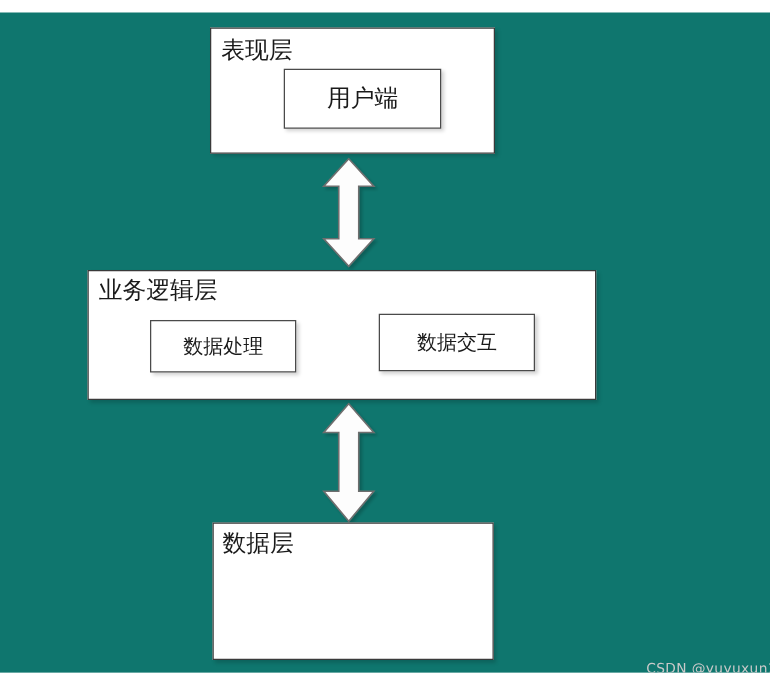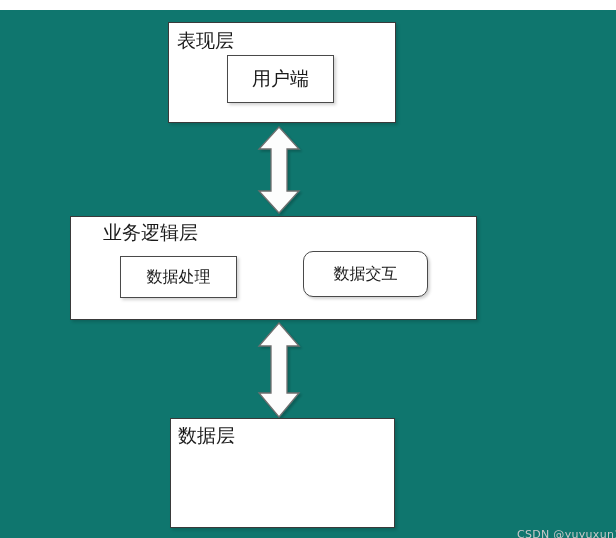--- a/index.html
+++ b/index.html
@@ -88,44 +88,44 @@
 </style>
 </head>
 <body>
 
 <div class="canvas">
 
   <div class="layer-box" style="left:168px; top:12px; width:228px; height:101px;"></div>
 
   <div class="layer-title" style="left:177px; top:20px;">表现层</div>
 
-  <div class="node-box" style="left:227px; top:45px; width:107px; height:48px;">
+  <div class="node-box" style="left:227px; top:45px; width:126px; height:48px;">
     <span class="node-label big">用户端</span>
   </div>
 
   <div class="arrow-connector" style="left:257px; top:116px;">
     <svg width="48" height="90" viewBox="0 0 48 90">
       <defs>
         <filter id="shadow1" x="-30%" y="-30%" width="180%" height="180%">
           <feDropShadow dx="2" dy="2" stdDeviation="1.1" flood-color="#000000" flood-opacity="0.20"></feDropShadow>
         </filter>
       </defs>
       <polygon points="22,1 42,23 30,23 30,65 42,65 22,87 2,65 14,65 14,23 2,23" fill="#fdfdfd" stroke="#6e6e6e" stroke-width="1.3" stroke-linejoin="miter" filter="url(#shadow1)"></polygon>
     </svg>
   </div>
 
   <div class="layer-box" style="left:70px; top:206px; width:407px; height:104px;"></div>
 
-  <div class="layer-title" style="left:79px; top:212px;margin-left:24px;">业务逻辑层</div>
+  <div class="layer-title" style="left:79px; top:212px;">业务逻辑层</div>
 
   <div class="node-box" style="left:120px; top:246px; width:117px; height:42px;">
     <span class="node-label">数据处理</span>
   </div>
 
-  <div class="node-box" style="left:303px; top:241px; width:125px; height:46px;border-radius:10px;">
+  <div class="node-box" style="left:303px; top:241px; width:125px; height:46px;">
     <span class="node-label">数据交互</span>
   </div>
 
   <div class="arrow-connector" style="left:257px; top:312px;">
     <svg width="48" height="98" viewBox="0 0 48 98">
       <defs>
         <filter id="shadow2" x="-30%" y="-30%" width="180%" height="180%">
           <feDropShadow dx="2" dy="2" stdDeviation="1.1" flood-color="#000000" flood-opacity="0.20"></feDropShadow>
         </filter>
       </defs>

